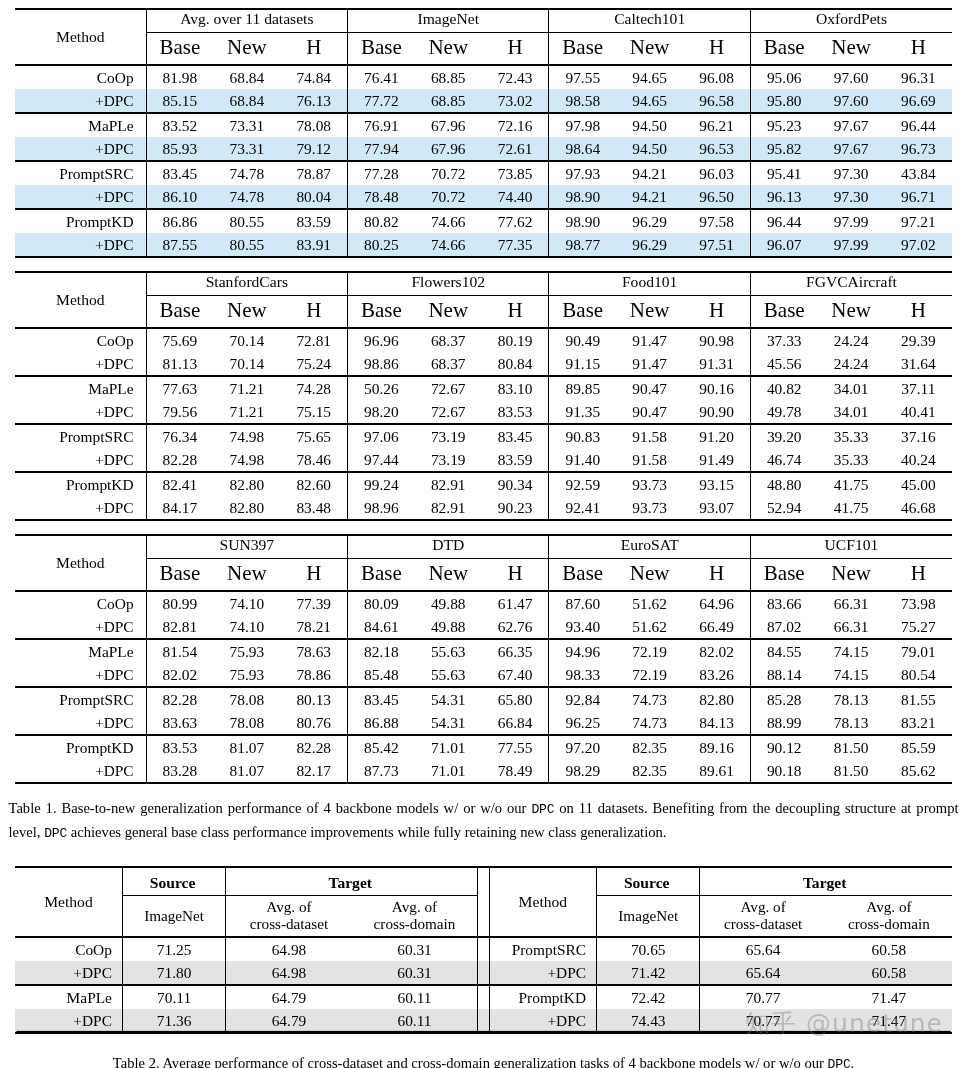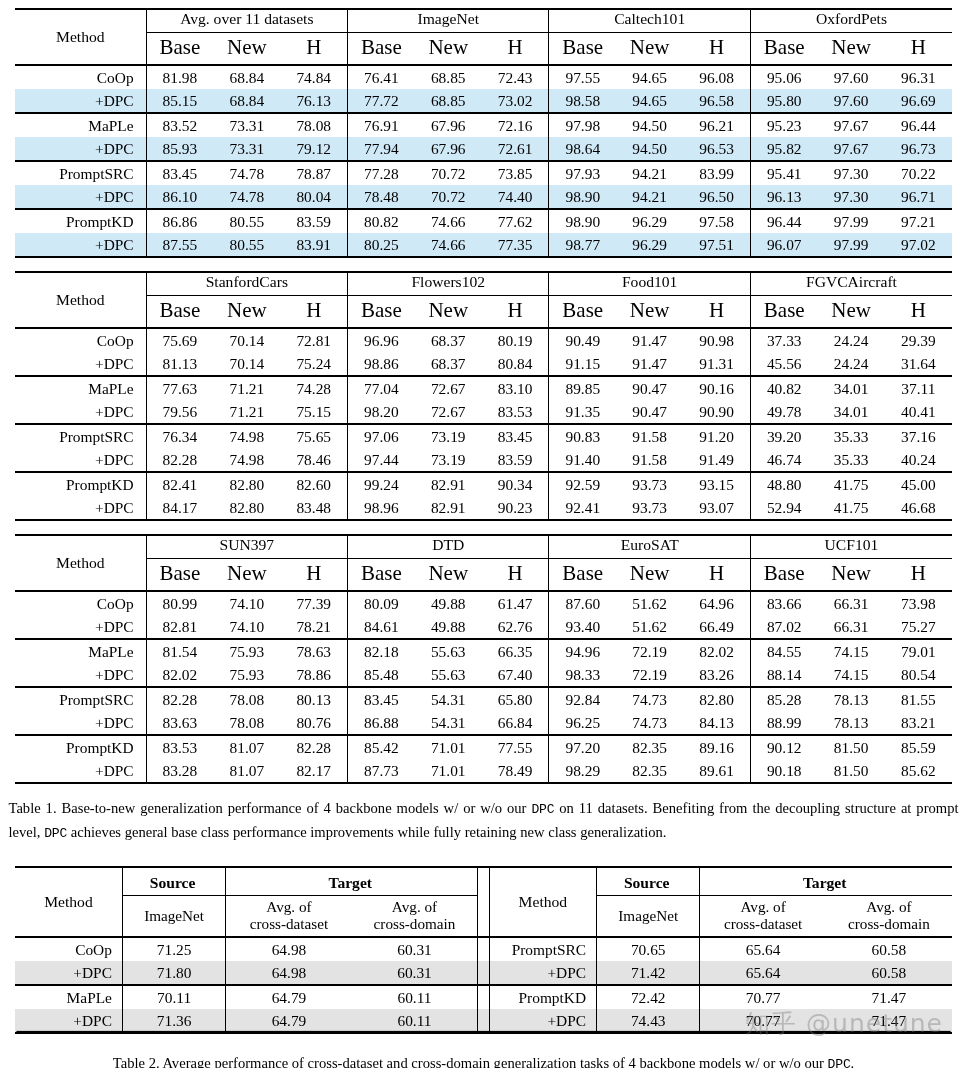--- a/index.html
+++ b/index.html
@@ -272,24 +272,24 @@
           <tr>
             <td class="name cell rule-top">PromptSRC</td>
             <td class="cell vsep rule-top">83.45</td>
             <td class="cell rule-top">74.78</td>
             <td class="cell rule-top">78.87</td>
             <td class="cell vsep rule-top">77.28</td>
             <td class="cell rule-top">70.72</td>
             <td class="cell rule-top">73.85</td>
             <td class="cell vsep rule-top">97.93</td>
             <td class="cell rule-top">94.21</td>
-            <td class="cell rule-top">83.99</td>
+            <td class="cell rule-top">96.03</td>
             <td class="cell vsep rule-top">95.41</td>
             <td class="cell rule-top">97.30</td>
-            <td class="cell rule-top">70.22</td>
+            <td class="cell rule-top">43.84</td>
           </tr>
           <tr class="hl-blue">
             <td class="name cell b">+DPC</td>
             <td class="cell b vsep">86.10</td>
             <td class="cell b">74.78</td>
             <td class="cell b">80.04</td>
             <td class="cell b vsep">78.48</td>
             <td class="cell b">70.72</td>
             <td class="cell b">74.40</td>
             <td class="cell b vsep">98.90</td>
@@ -384,21 +384,21 @@
             <td class="cell b">91.31</td>
             <td class="cell b vsep">45.56</td>
             <td class="cell b">24.24</td>
             <td class="cell b">31.64</td>
           </tr>
           <tr>
             <td class="name cell rule-top">MaPLe</td>
             <td class="cell vsep rule-top">77.63</td>
             <td class="cell rule-top">71.21</td>
             <td class="cell rule-top">74.28</td>
-            <td class="cell vsep rule-top">77.04</td>
+            <td class="cell vsep rule-top">50.26</td>
             <td class="cell rule-top">72.67</td>
             <td class="cell rule-top">83.10</td>
             <td class="cell vsep rule-top">89.85</td>
             <td class="cell rule-top">90.47</td>
             <td class="cell rule-top">90.16</td>
             <td class="cell vsep rule-top">40.82</td>
             <td class="cell rule-top">34.01</td>
             <td class="cell rule-top">37.11</td>
           </tr>
           <tr>

